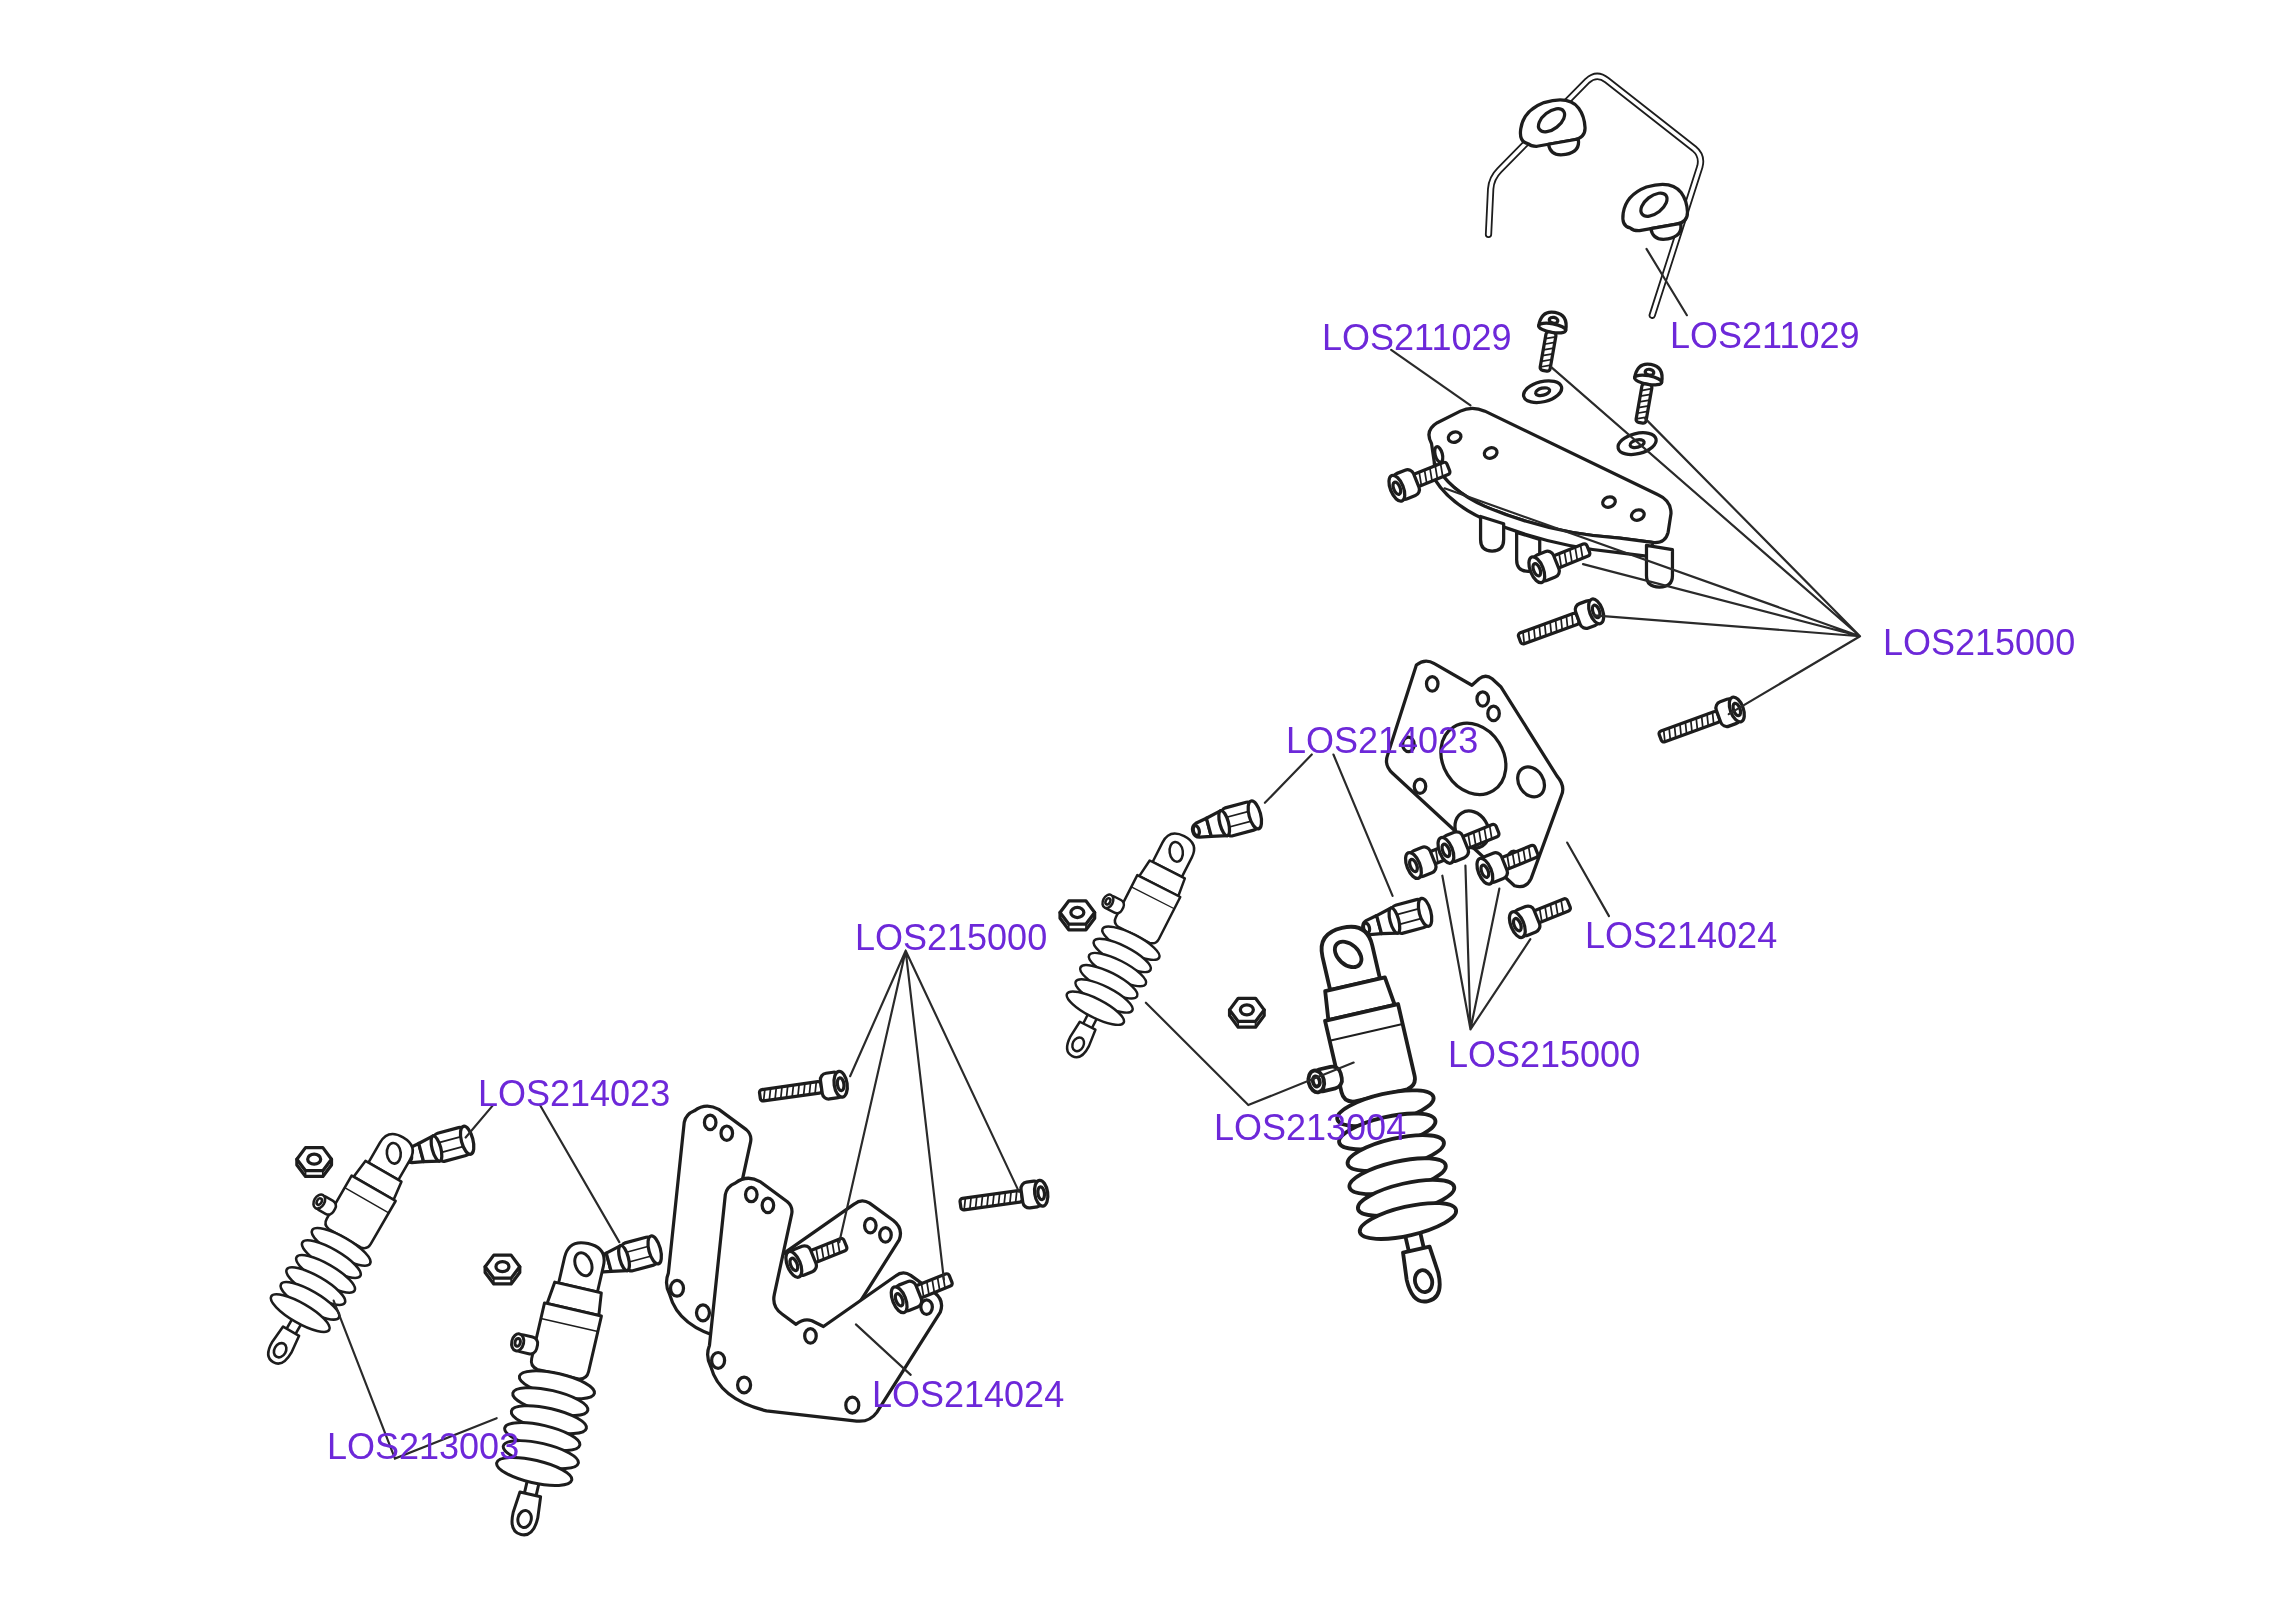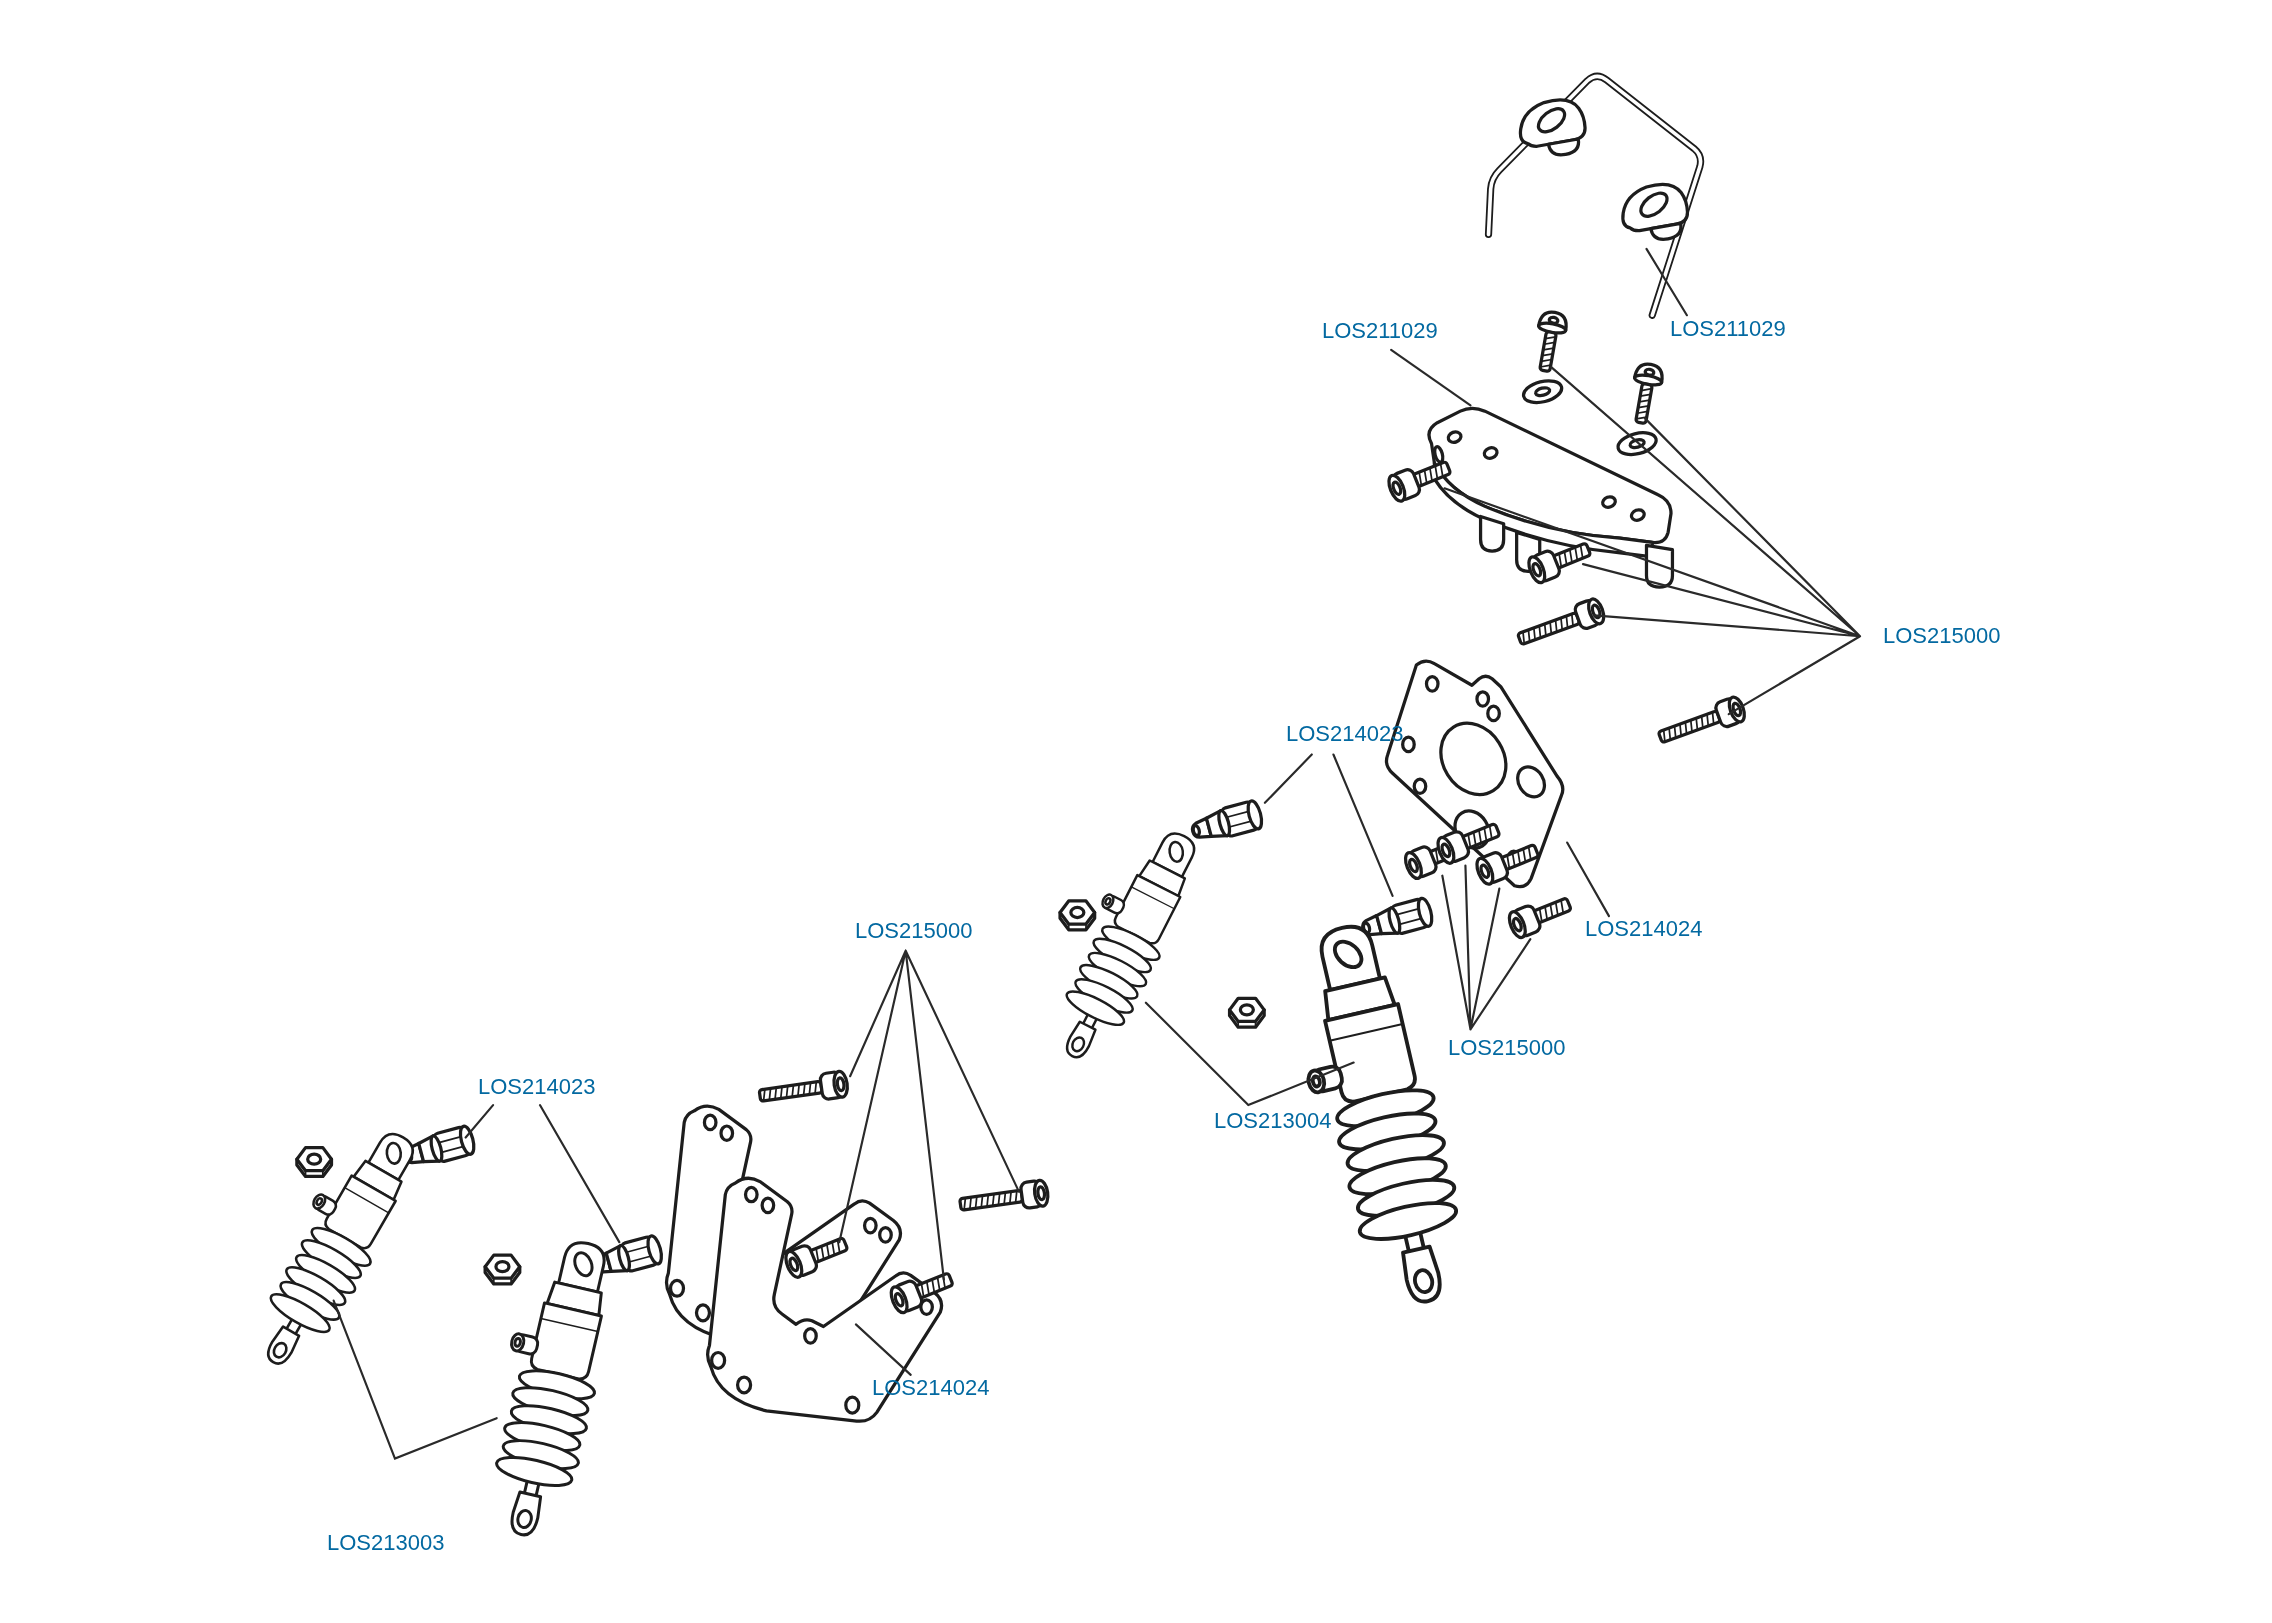--- a/index.html
+++ b/index.html
@@ -1,19 +1,19 @@
 <!DOCTYPE html>
 <html style="font-size:11.5px"><head>
 <meta charset="utf-8">
 <style>
   html,body{margin:0;padding:0;background:#ffffff;}
   #canvas{position:relative;width:2273px;height:1623px;background:#ffffff;overflow:hidden;
           font-family:"Liberation Sans", sans-serif;}
   #art{position:absolute;left:0;top:0;}
-  .part-label{position:absolute;font-size:22px;line-height:1;color:#0369a1;
+  .part-label{position:absolute;font-size:36px;line-height:1;color:#6d28d9;
               white-space:nowrap;letter-spacing:0px;text-align:center;}
   svg *{vector-effect:none;}
   .ln{stroke:#1d1d1d;stroke-width:4.5;fill:#ffffff;stroke-linejoin:round;stroke-linecap:round;}
   .thin{stroke:#1d1d1d;stroke-width:2.4;fill:none;stroke-linecap:round;}
   .leader{stroke:#2a2a2a;stroke-width:3;fill:none;stroke-linecap:round;}
   .wire{stroke:#1d1d1d;stroke-width:10;fill:none;stroke-linejoin:round;stroke-linecap:round;}
   .wirein{stroke:#ffffff;stroke-width:5;fill:none;stroke-linejoin:round;stroke-linecap:round;}
 </style>
 </head>
 <body>
@@ -203,18 +203,18 @@
 </svg>
 
   <div class="part-label" style="left:1670px;top:318px">LOS211029</div>
   <div class="part-label" style="left:1322px;top:320px">LOS211029</div>
   <div class="part-label" style="left:1883px;top:625px">LOS215000</div>
   <div class="part-label" style="left:1286px;top:723px">LOS214023</div>
   <div class="part-label" style="left:1585px;top:918px">LOS214024</div>
   <div class="part-label" style="left:1448px;top:1037px">LOS215000</div>
   <div class="part-label" style="left:1214px;top:1110px">LOS213004</div>
   <div class="part-label" style="left:478px;top:1076px">LOS214023</div>
-  <div class="part-label" style="left:327px;top:1532px">LOS213003</div>
+  <div class="part-label" style="left:327px;top:1429px">LOS213003</div>
   <div class="part-label" style="left:872px;top:1377px">LOS214024</div>
   <div class="part-label" style="left:855px;top:920px">LOS215000</div>
 
 </div>
 
 
 </body></html>

